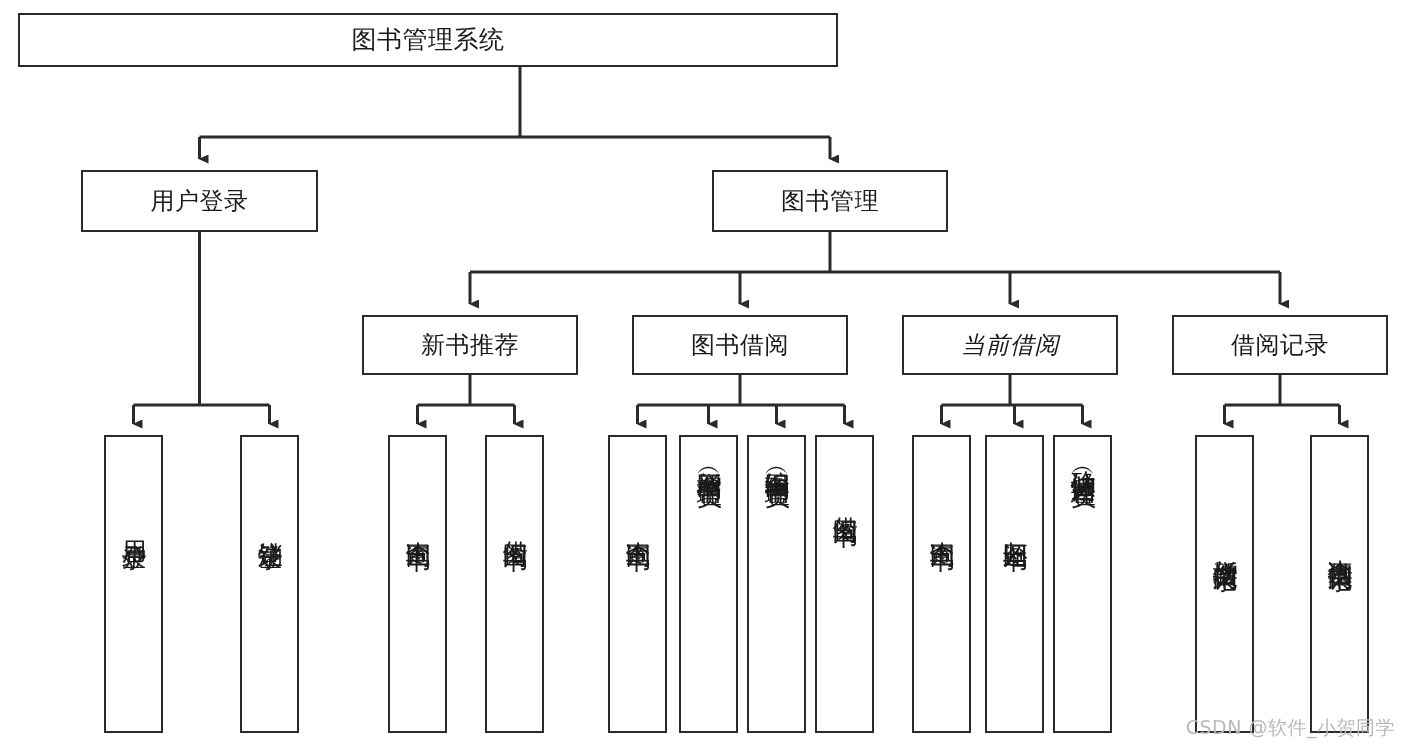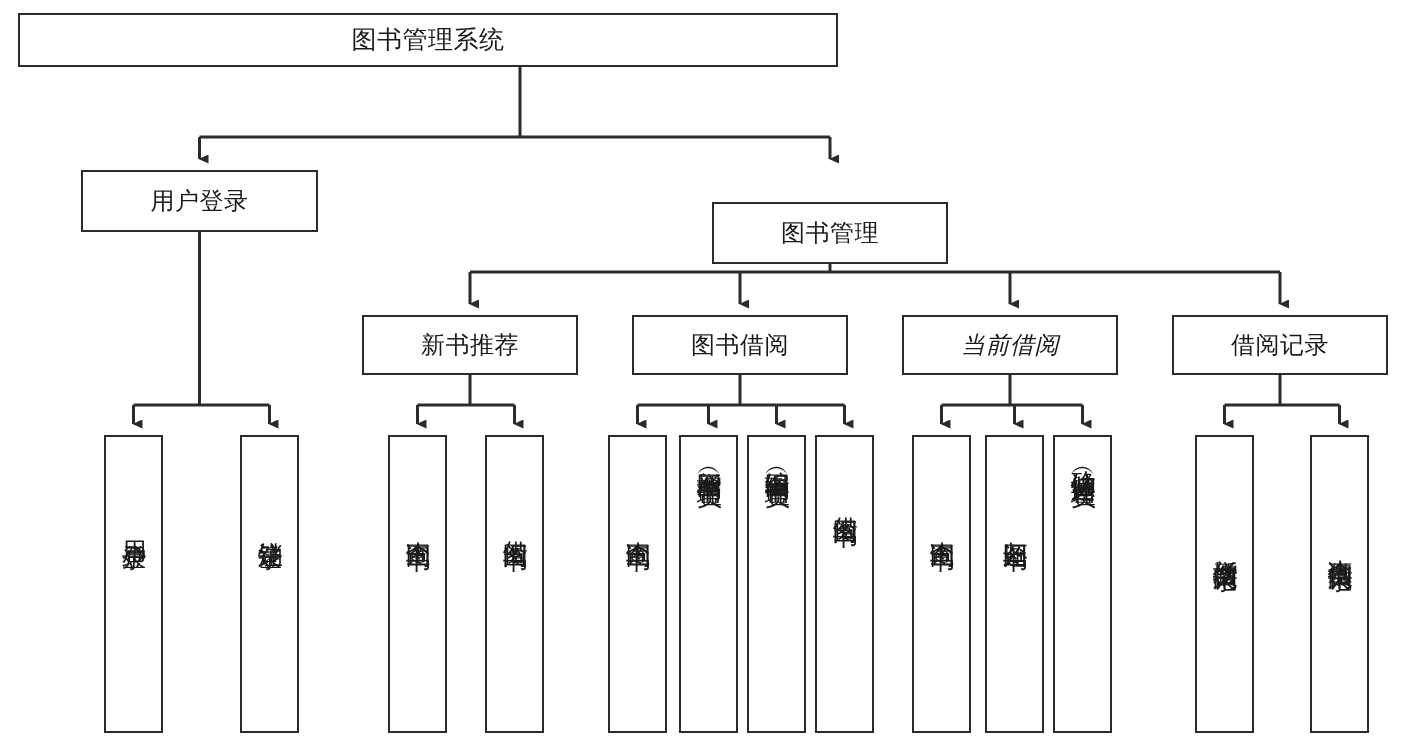--- a/index.html
+++ b/index.html
@@ -134,21 +134,21 @@
       </g>
   </svg>
 
   <div id="nodes-layer">
       <div class="node node-root" style="left: 18px; top: 13px; width: 820px; height: 54px;">
         <span class="node-label">图书管理系统</span>
       </div>
       <div class="node node-l2" style="left: 81px; top: 170px; width: 237px; height: 62px;">
         <span class="node-label">用户登录</span>
       </div>
-      <div class="node node-l2" style="left: 712px; top: 170px; width: 236px; height: 62px; margin-top: 32px;">
+      <div class="node node-l2" style="left: 712px; top: 170px; width: 236px; height: 62px;">
         <span class="node-label">图书管理</span>
       </div>
       <div class="node node-l3" style="left: 362px; top: 315px; width: 216px; height: 60px;">
         <span class="node-label">新书推荐</span>
       </div>
       <div class="node node-l3" style="left: 632px; top: 315px; width: 216px; height: 60px;">
         <span class="node-label">图书借阅</span>
       </div>
       <div class="node node-l3" style="left: 902px; top: 315px; width: 216px; height: 60px; font-style: italic;">
         <span class="node-label">当前借阅</span>
@@ -190,13 +190,14 @@
         <span class="node-label">确认归还（管理员）</span>
       </div>
       <div class="node node-leaf leaf-short" style="left: 1195px; top: 435px; width: 59px; height: 298px;">
         <span class="node-label">新增借阅记录</span>
       </div>
       <div class="node node-leaf leaf-short" style="left: 1310px; top: 435px; width: 59px; height: 298px;">
         <span class="node-label">查询借阅记录</span>
       </div>
     </div>
 
+  <div id="watermark">CSDN @软件_小贺同学</div>
 </div>
 
 </body></html>

